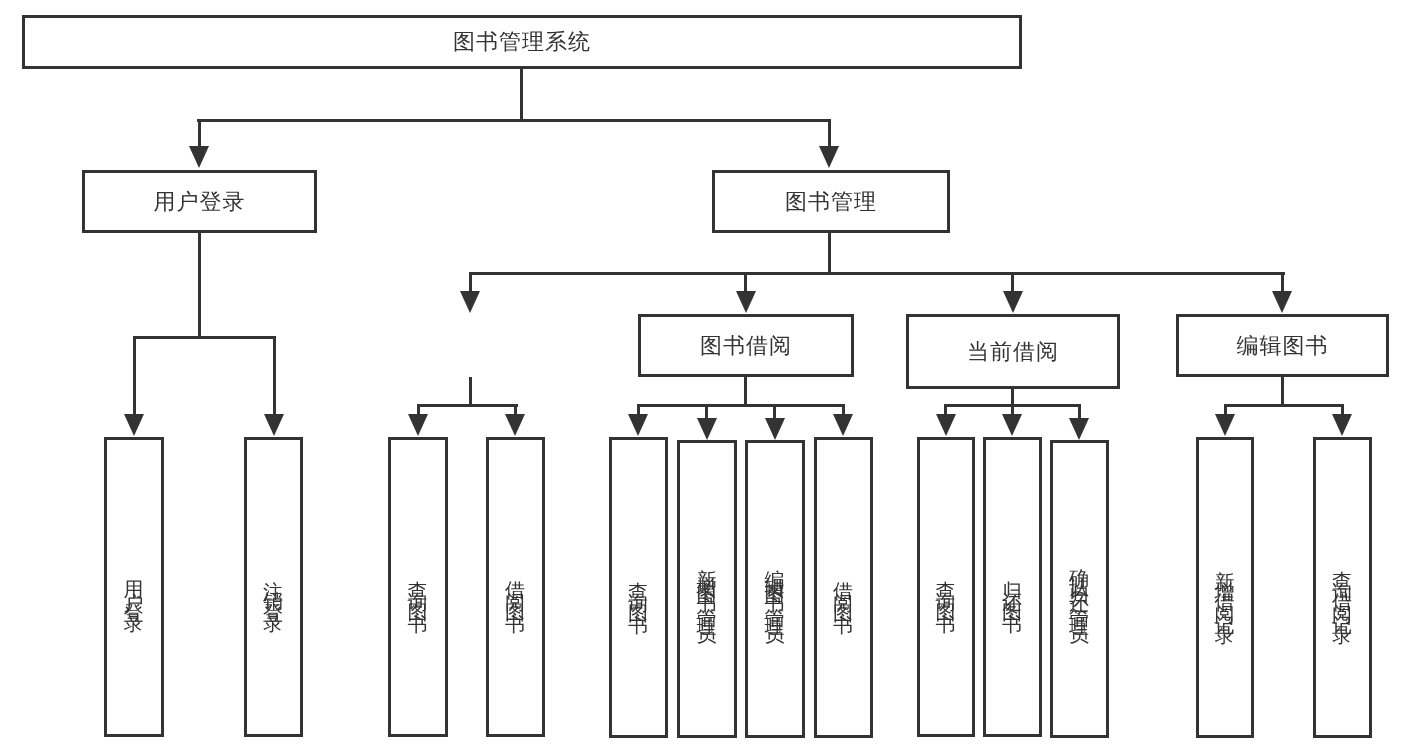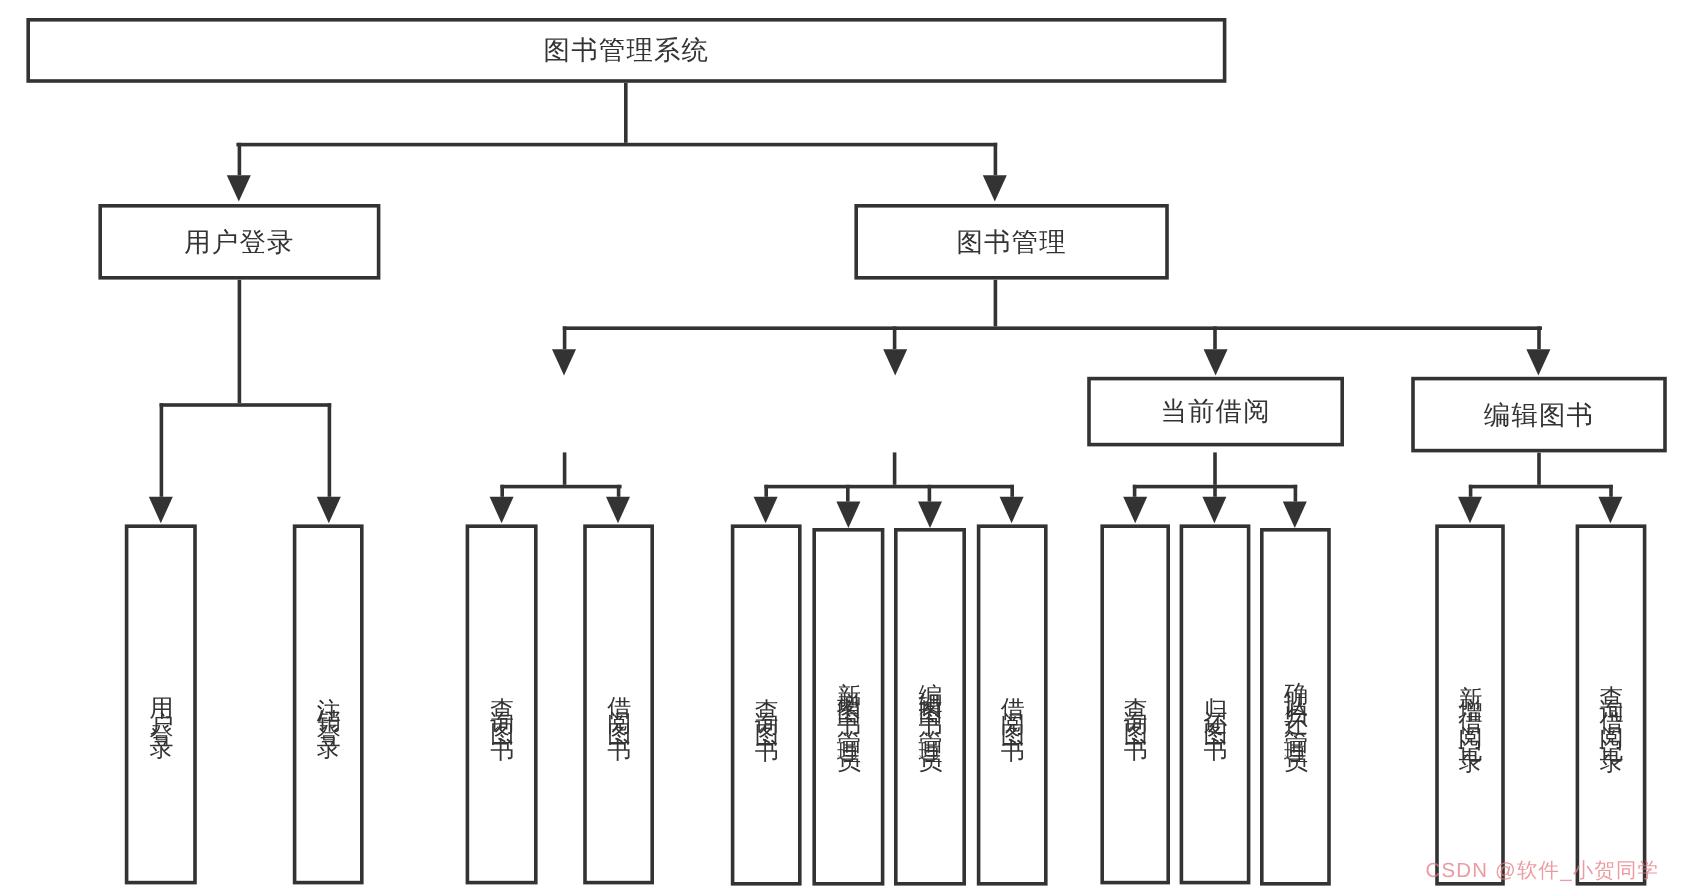--- a/index.html
+++ b/index.html
@@ -117,25 +117,28 @@
   <div class="vline" style="left:1341px;top:404px;height:10px;"></div>
   <div class="tri" style="left:1332px;top:414px;"></div>
 
   <div class="hnode" style="left:22px;top:15px;width:1000px;height:54px;">
     <span>图书管理系统</span>
   </div>
 
   <div class="hnode" style="left:82px;top:170px;width:235px;height:63px;">
     <span>用户登录</span>
   </div>
-  <div class="hnode" style="left:712px;top:170px;width:262px;height:63px;">
+  <div class="hnode" style="left:712px;top:170px;width:238px;height:63px;">
     <span>图书管理</span>
   </div>
 
-  <div class="hnode" style="left:906px;top:314px;width:214px;height:58px;">
+  <div class="hnode" style="left:638px;top:314px;width:216px;height:63px;">
+    <span>图书借阅</span>
+  </div>
+  <div class="hnode" style="left:906px;top:314px;width:214px;height:75px;">
     <span>当前借阅</span>
   </div>
   <div class="hnode" style="left:1176px;top:314px;width:213px;height:63px;">
     <span>编辑图书</span>
   </div>
 
   <div class="vnode" style="left:104px;top:437px;width:60px;height:300px;">
     <span>用户登录</span>
   </div>
   <div class="vnode" style="left:244px;top:437px;width:59px;height:300px;">
@@ -172,15 +175,14 @@
     <span>确认归还（管理员）</span>
   </div>
 
   <div class="vnode" style="left:1196px;top:437px;width:58px;height:301px;">
     <span>新增借阅记录</span>
   </div>
   <div class="vnode" style="left:1313px;top:437px;width:59px;height:301px;">
     <span>查询借阅记录</span>
   </div>
 
-  <div class="watermark">CSDN @软件_小贺同学</div>
 
 </div>
 
 </body></html>

